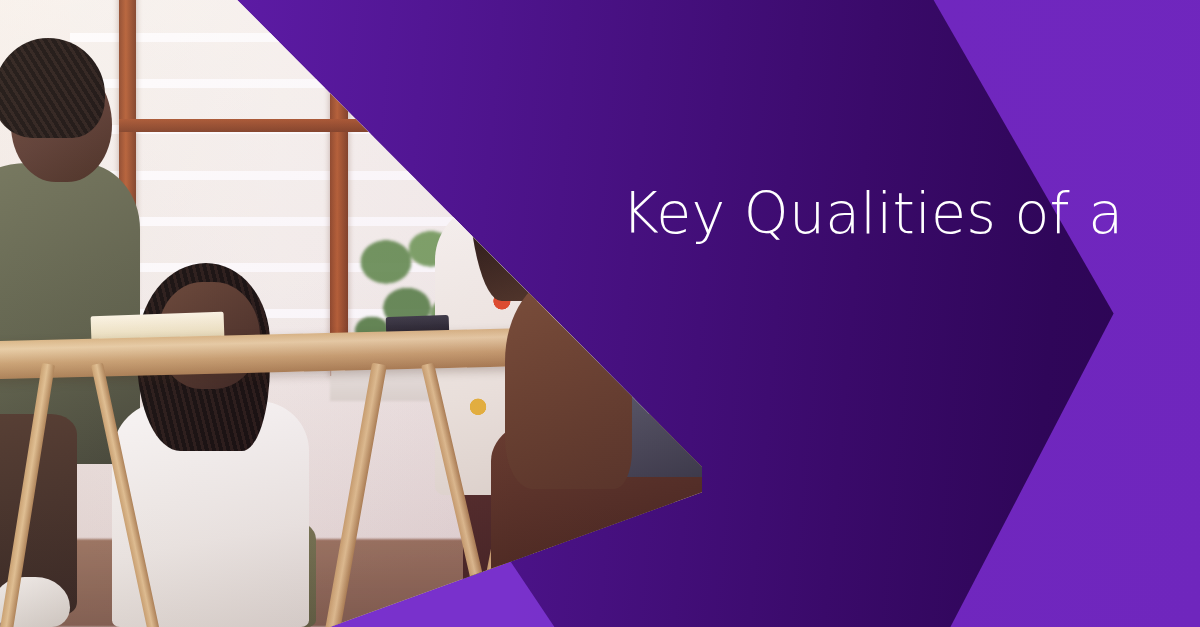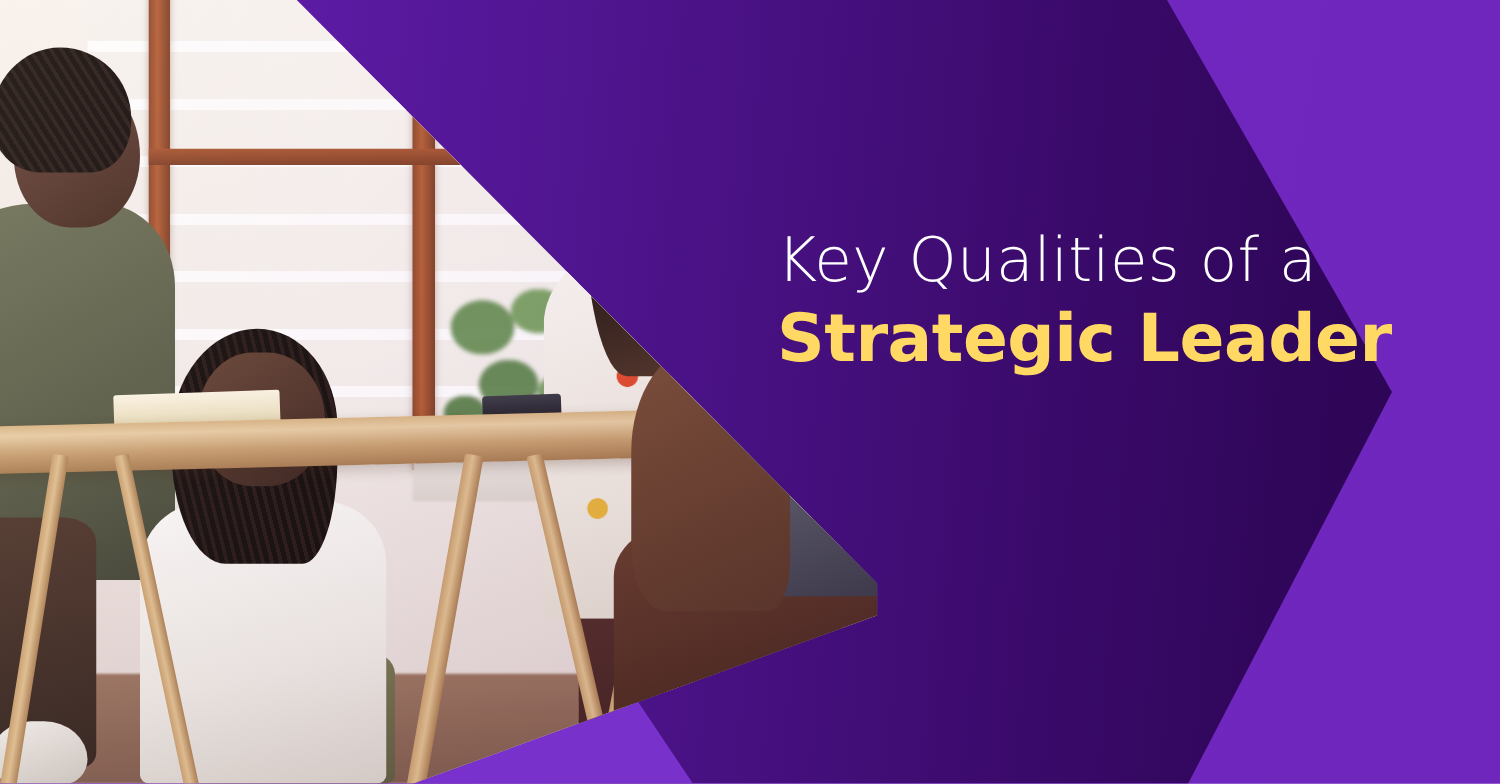--- a/index.html
+++ b/index.html
@@ -347,21 +347,21 @@
   .headline {
     position: absolute;
     left: 51.8%;
     top: 29.0%;
     width: 44%;
   }
   .headline-line1 {
     margin: 0;
     font-family: "DejaVu Sans", sans-serif;
     font-weight: 300;
-    font-size: 49px;
+    font-size: 57px;
     line-height: 1.12;
     letter-spacing: .2px;
     color: #ffffff;
     white-space: nowrap;
   }
   .headline-line2 {
     margin: 6px 0 0 0;
     font-family: "DejaVu Sans", sans-serif;
     font-weight: 700;
     font-size: 53px;
@@ -431,16 +431,15 @@
       <div class="person p4-head"></div>
       <div class="person p4-hair"></div>
       <div class="person p4-earring"></div>
 
       <div class="photo-grade"></div>
     </div>
   </div>
 
   <div class="headline">
     <p class="headline-line1">Key Qualities of a</p>
-    <p class="headline-line2">Strategic Leader</p>
   </div>
 
 </div>
 
 </body></html>

